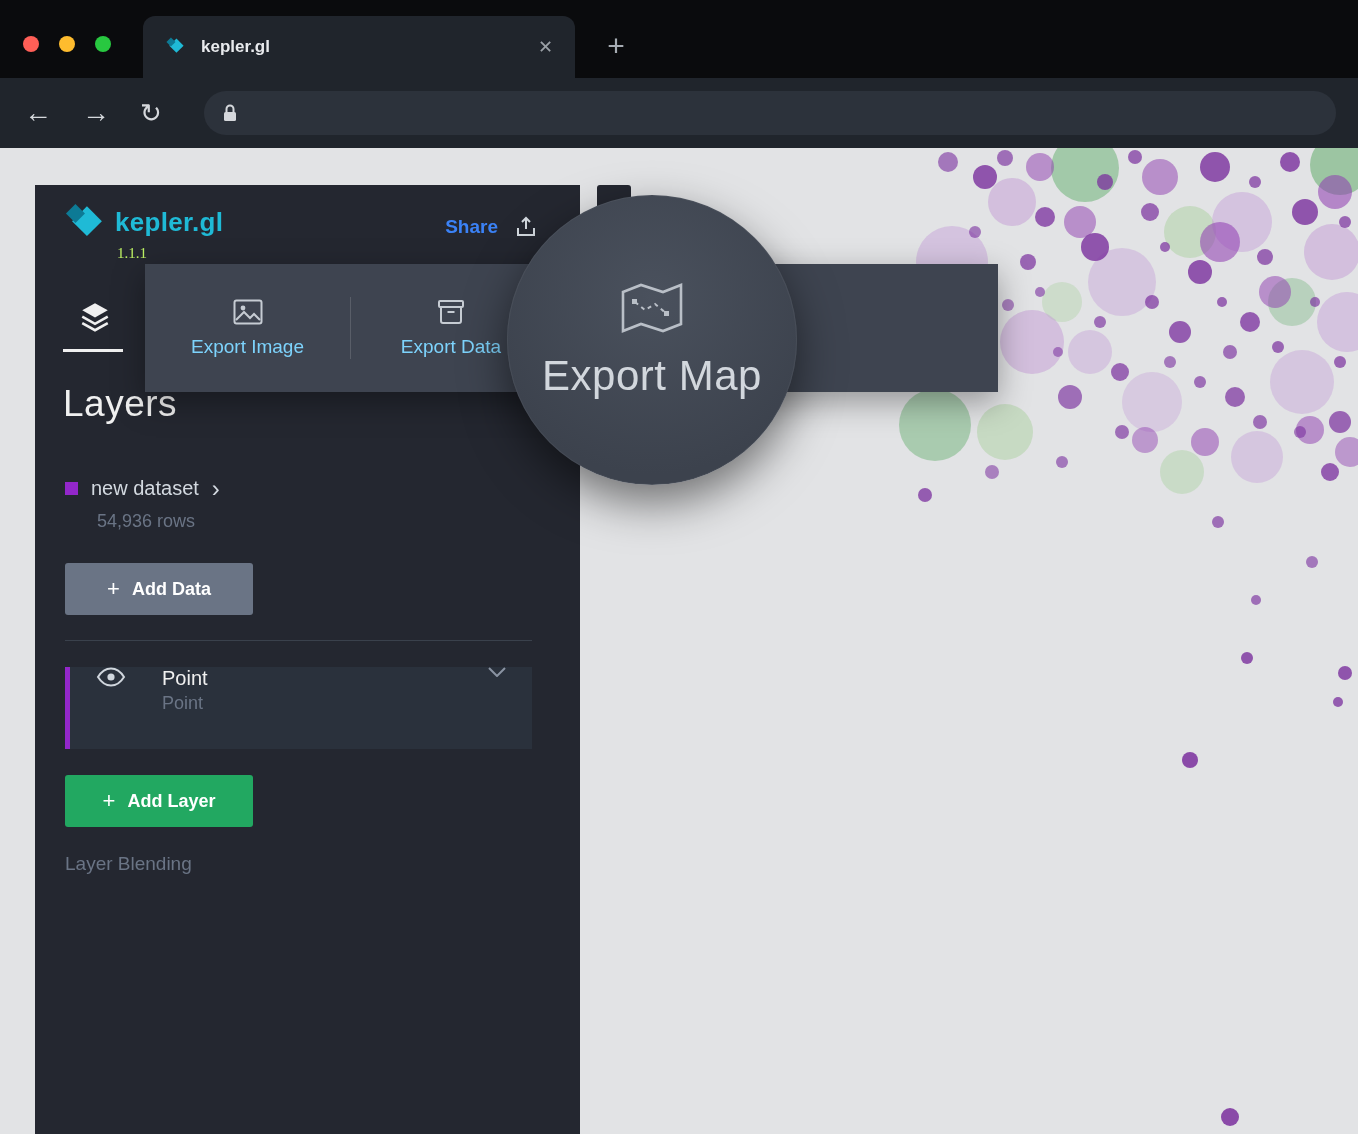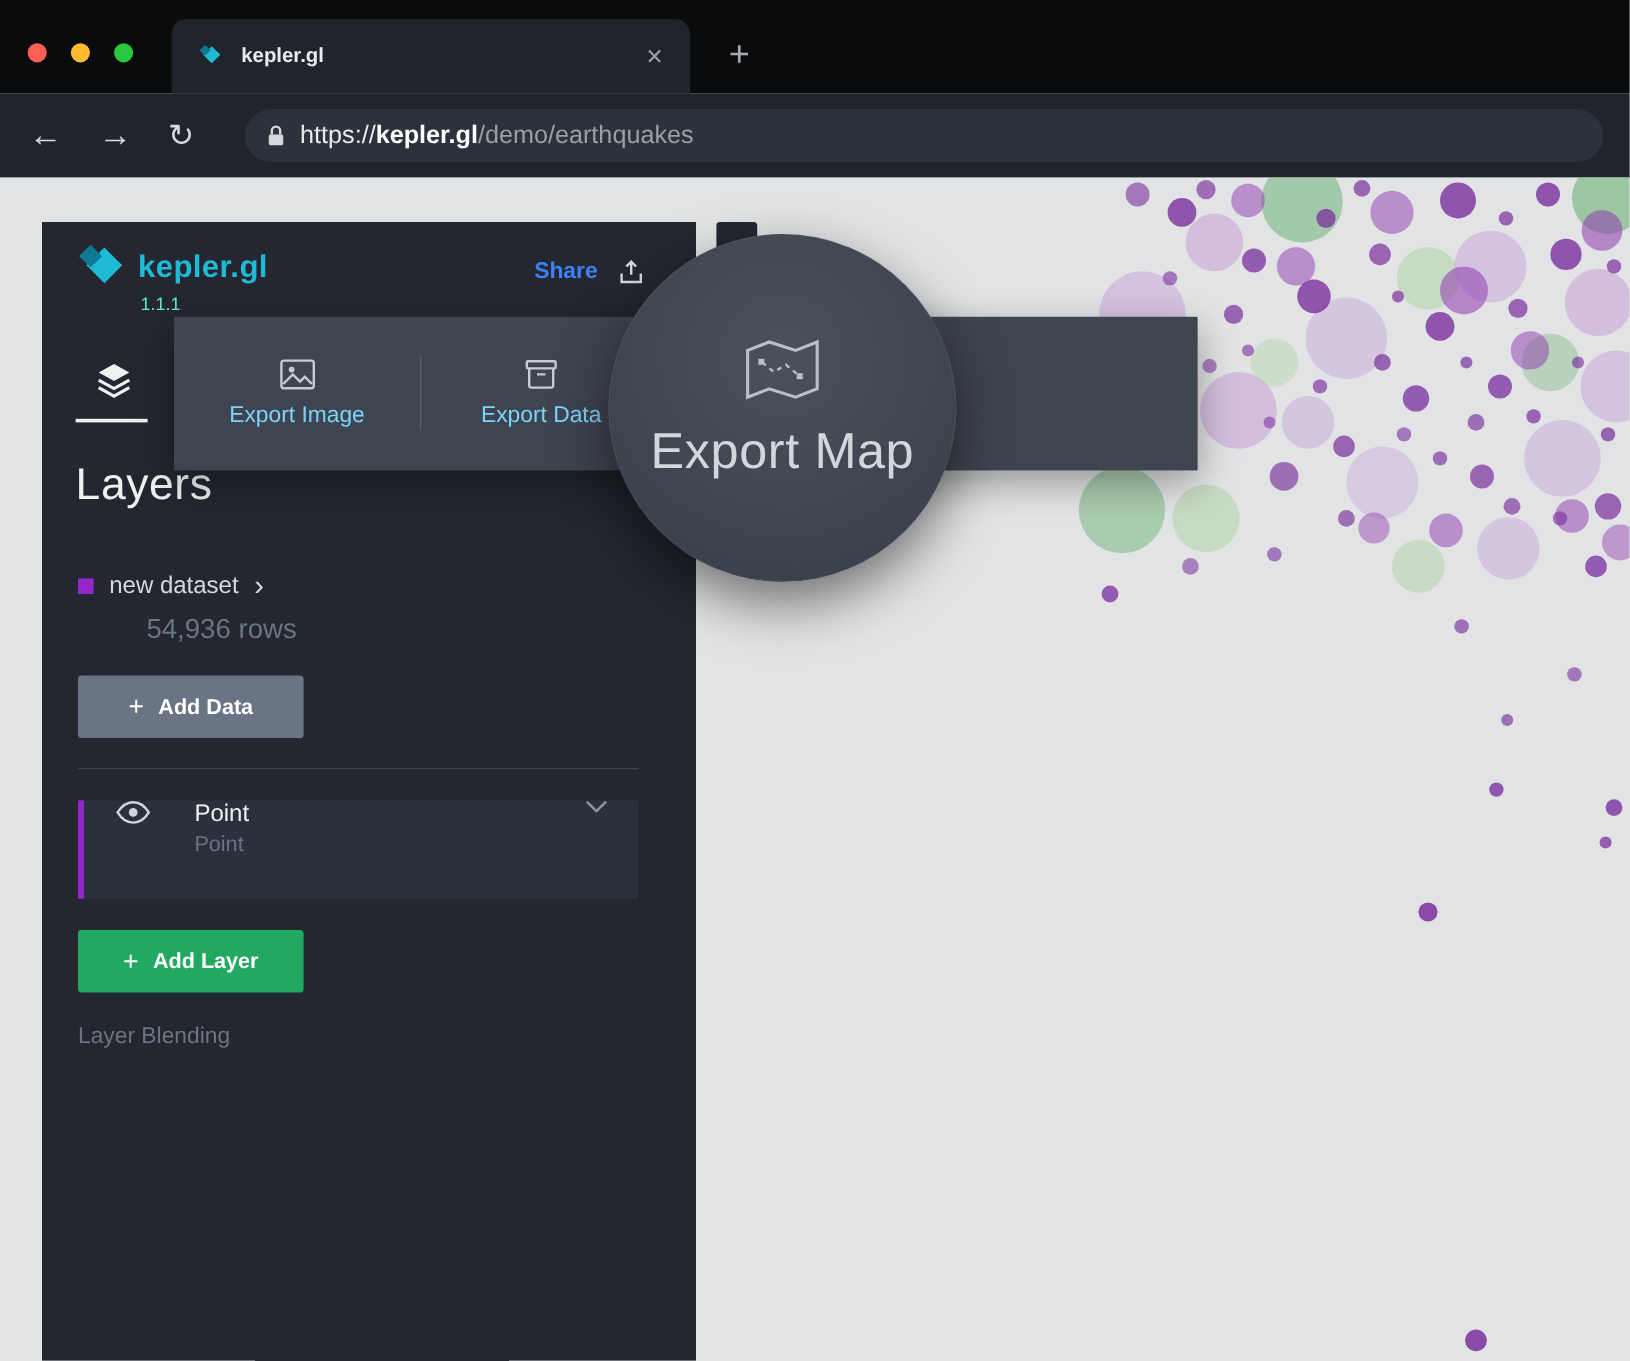--- a/index.html
+++ b/index.html
@@ -33,32 +33,32 @@
   
   .app { position: absolute; left: 0; top: 148px; width: 1358px; height: 986px; background: #e2e3e5; overflow: hidden; }
   #map-dots { position: absolute; left: 0; top: 0; width: 1358px; height: 986px; z-index: 1; }
 
   .mini-panel { position: absolute; left: 597px; top: 37px; width: 34px; height: 46px; background: #242730;
     border-radius: 3px; z-index: 5; }
 
   
   .sidebar { position: absolute; left: 35px; top: 37px; width: 545px; height: 949px; background: #242730; z-index: 10; }
   .brand { position: absolute; left: 80px; top: 22px; color: #1FBAD6; font-size: 26px; font-weight: 700; letter-spacing: .3px; }
-  .version { position: absolute; left: 82px; top: 60px; color: #5eead4; font-size: 15px; }
+  .version { position: absolute; left: 82px; top: 60px; color: #bef264; font-size: 15px; font-family: Liberation Serif, serif; }
   .logo-svg { position: absolute; left: 28px; top: 16px; }
   .share-wrap { position: absolute; right: 42px; top: 30px; display: flex; align-items: center; gap: 16px; }
   .share-label { color: #3b82f6; font-size: 19px; font-weight: 600; }
   .layers-tab { position: absolute; left: 42px; top: 114px; }
   .tab-underline { position: absolute; left: 28px; top: 164px; width: 60px; height: 3px; background: #f0f0f0; }
   .panel-title { position: absolute; left: 28px; top: 198px; color: #f0f0f0; font-size: 37px; font-weight: 300; letter-spacing: .5px; }
   .dataset-row { position: absolute; left: 30px; top: 292px; display: flex; align-items: center; gap: 13px; }
   .dataset-swatch { width: 13px; height: 13px; background: #9327ca; }
   .dataset-name { color: #d3d9e0; font-size: 20px; }
   .dataset-chevron { color: #d3d9e0; font-size: 24px; line-height: 14px; }
-  .dataset-rows { position: absolute; left: 62px; top: 326px; color: #6a7485; font-size: 23px; margin-left: 25px; }
+  .dataset-rows { position: absolute; left: 62px; top: 326px; color: #6a7485; font-size: 18px; }
   .btn { display: flex; align-items: center; justify-content: center; gap: 12px; border-radius: 3px;
     color: #ffffff; font-size: 18px; font-weight: 700; cursor: pointer; }
   .btn .plus { font-size: 22px; font-weight: 400; line-height: 1; }
   .add-data { position: absolute; left: 30px; top: 378px; width: 188px; height: 52px; background: #6a7485; }
   .divider { position: absolute; left: 30px; top: 455px; width: 467px; border-top: 1px solid #3a414c; }
   .layer-card { position: absolute; left: 30px; top: 482px; width: 467px; height: 82px; background: #2a313c;
     border-left: 5px solid #9327ca; display: flex; align-items: flex-start; }
   .eye-wrap { margin-left: 26px; display: flex; }
   .layer-text { margin-left: 36px; }
   .layer-title { color: #f0f0f0; font-size: 20px; }
@@ -107,21 +107,20 @@
 
 <div class="toolbar">
   <span class="navbtn nav-back">←</span>
   <span class="navbtn nav-fwd">→</span>
   <span class="navbtn nav-reload">↻</span>
   <div class="omnibox">
     <svg class="icon" width="16" height="20" viewBox="0 0 16 20">
       <rect x="2" y="9" width="12" height="9" rx="1.5" fill="#d5d8dc"></rect>
       <path d="M4.5 9 V6 a3.5 3.5 0 0 1 7 0 V9" fill="none" stroke="#d5d8dc" stroke-width="2"></path>
     </svg>
-    <span class="url"><span class="scheme">https://</span><span class="domain">kepler.gl</span><span class="path">/demo/earthquakes</span></span>
   </div>
 </div>
 
 <div class="app">
 
   <svg id="map-dots" viewBox="0 148 1358 986" xmlns="http://www.w3.org/2000/svg">
       <circle cx="1085" cy="168" r="34" fill="#55a85f" fill-opacity="0.45"></circle>
       <circle cx="1340" cy="165" r="30" fill="#55a85f" fill-opacity="0.5"></circle>
       <circle cx="935" cy="425" r="36" fill="#55a85f" fill-opacity="0.4"></circle>
       <circle cx="1005" cy="432" r="28" fill="#a6cf9a" fill-opacity="0.45"></circle>

